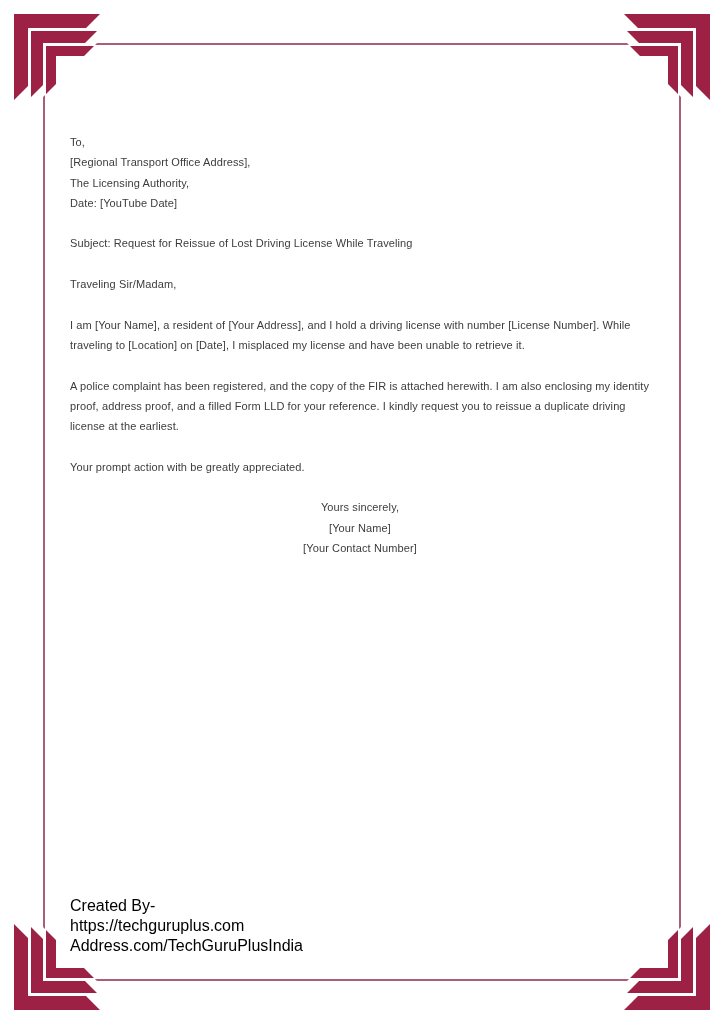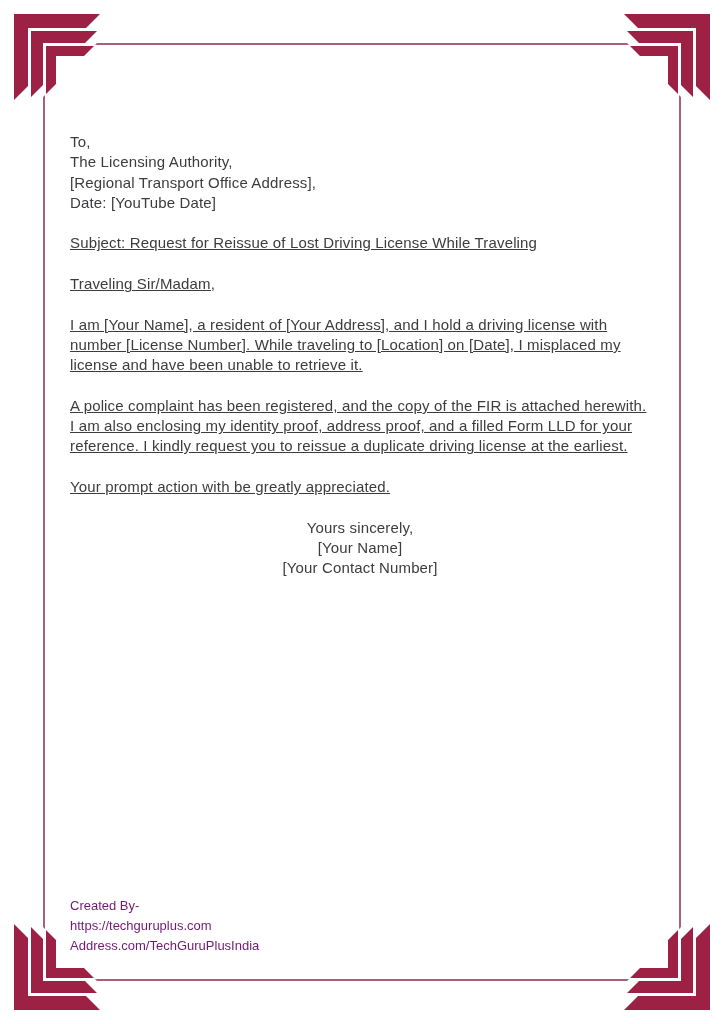--- a/index.html
+++ b/index.html
@@ -38,34 +38,34 @@
   #corner-br { right:0;  bottom:0; transform:scale(-1,-1); }
 
   
   #letter-body {
     position:absolute;
     left:70px; top:132px;
     width:580px;
   }
   .block {
     color:#3c3c3f;
-    font-size:15px;
+    font-size:11px;
     line-height:20.3px;
     letter-spacing:0.01em;
   }
   .addr-line, .sign-line { display:block; }
-  .para { margin-top:20.3px;text-decoration:underline; }
+  .para { margin-top:20.3px; }
   .sign-group { margin-top:20.3px;text-align:center; }
 
   
   #footer-credit {
     position:absolute;
     left:70px; top:896px;
-    color:#701a75;
-    font-size:13px;
+    color:#000000;
+    font-size:16px;
     line-height:20px;
   }
   #footer-credit span { display:block; }
 </style>
 </head>
 <body>
 
 <div id="page">
 
   <div id="page-frame"></div>
@@ -119,22 +119,22 @@
       <path d="M43 43 H97 L85 55 H55 V85 L43 97 Z" fill="#ffffff"></path>
       <path d="M46 46 H94 L84 56 H56 V84 L46 94 Z" fill="#9c2144"></path>
       <path d="M56 56 H94 L84 66 H66 V84 L56 94 Z" fill="#ffffff"></path>
     </svg>
   </div>
 
   <div id="letter-body">
 
     <div class="block">
       <span class="addr-line">To,</span>
+      <span class="addr-line">[Regional Transport Office Address],</span>
       <span class="addr-line">The Licensing Authority,</span>
-      <span class="addr-line">[Regional Transport Office Address],</span>
       <span class="addr-line">Date: [YouTube Date]</span>
     </div>
 
     <p class="block para">Subject: Request for Reissue of Lost Driving License While Traveling</p>
 
     <p class="block para">Traveling Sir/Madam,</p>
 
     <p class="block para">I am [Your Name], a resident of [Your Address], and I hold a driving license with number [License Number]. While traveling to [Location] on [Date], I misplaced my license and have been unable to retrieve it.</p>
 
     <p class="block para">A police complaint has been registered, and the copy of the FIR is attached herewith. I am also enclosing my identity proof, address proof, and a filled Form LLD for your reference. I kindly request you to reissue a duplicate driving license at the earliest.</p>

